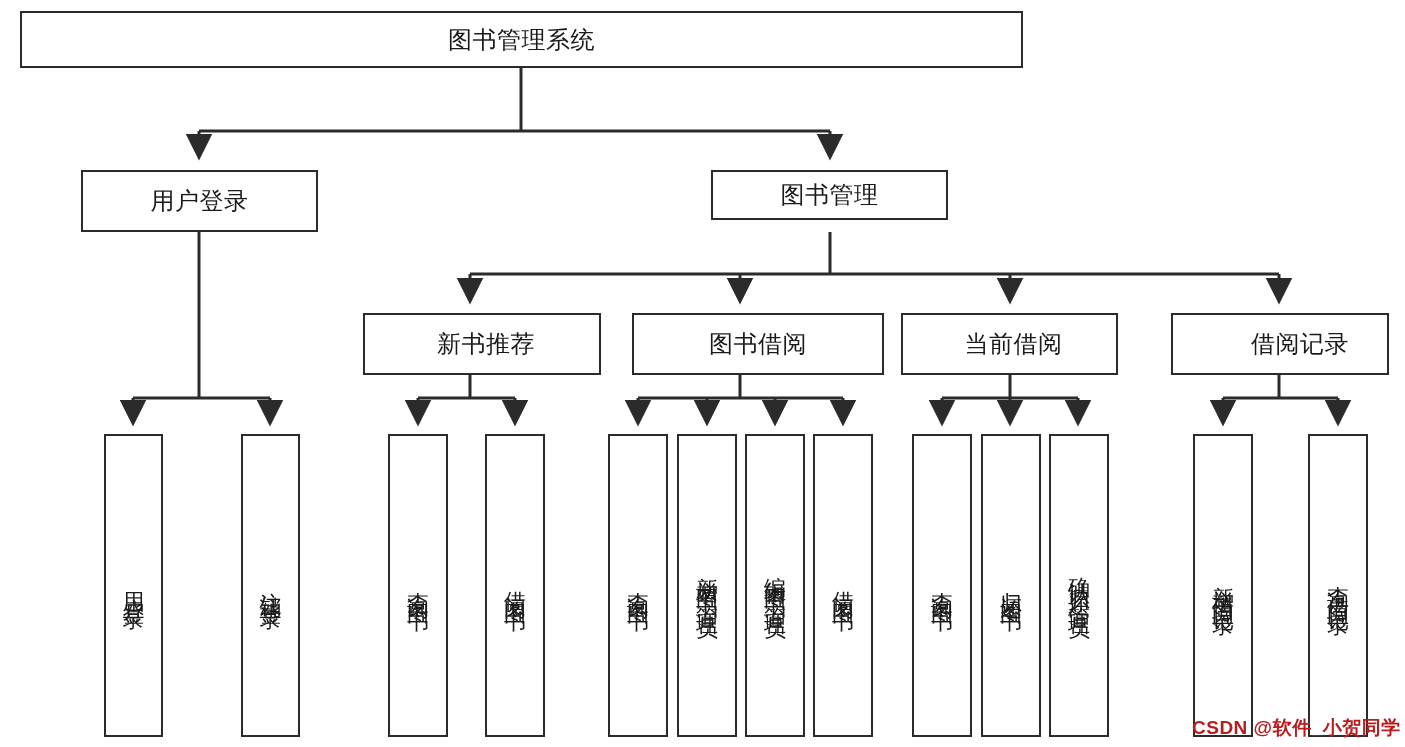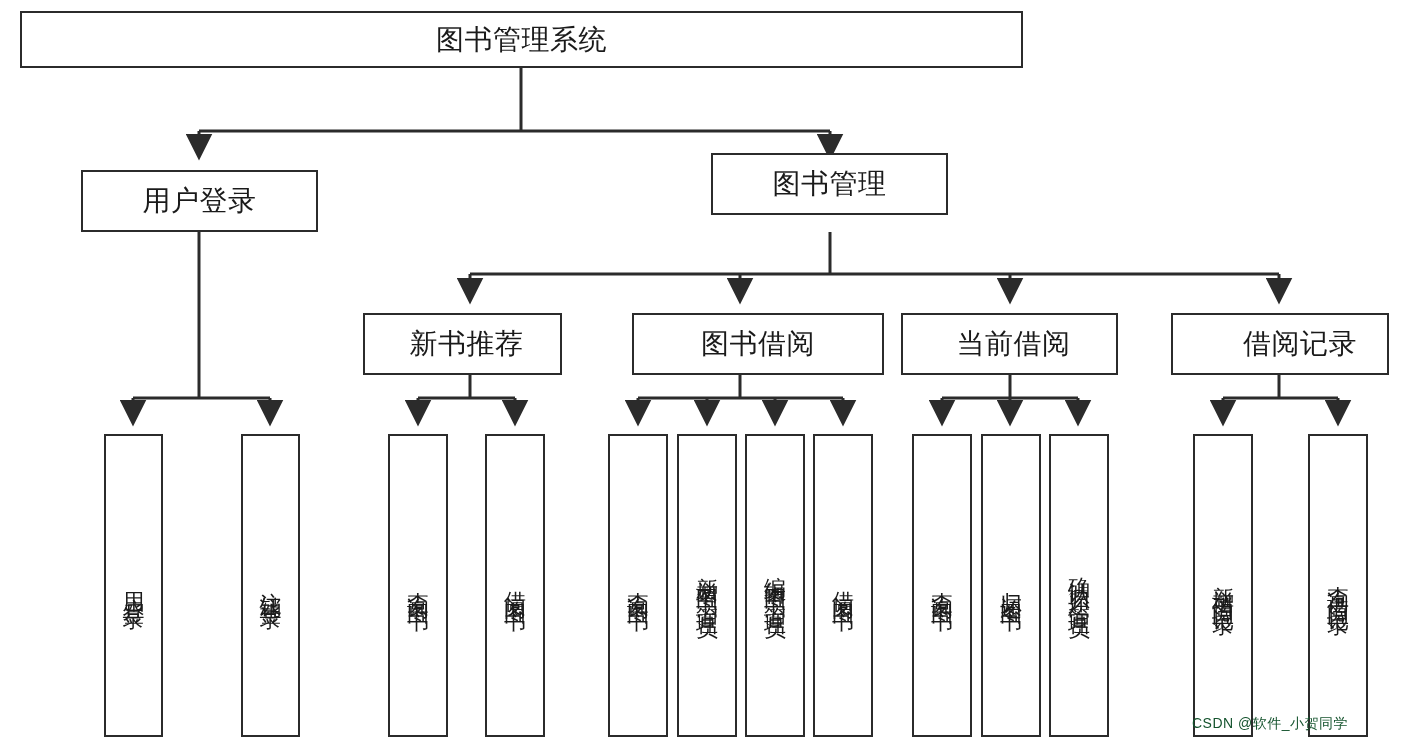--- a/index.html
+++ b/index.html
@@ -29,39 +29,40 @@
     position: absolute;
     box-sizing: border-box;
     border: 2.5px solid #2b2b2b;
     background: #ffffff;
     display: flex;
     align-items: center;
     justify-content: center;
     color: #1a1a1a;
   }
   .node.horiz {
-    font-size: 28px;
+    font-size: 24px;
     letter-spacing: 0.5px;
   }
   .node.vert {
     font-size: 22px;
   }
   .node.vert .vtext {
     writing-mode: vertical-rl;
     text-orientation: upright;
     letter-spacing: 6px;
     line-height: 1;
     white-space: nowrap;
   }
   .watermark {
     position: absolute;
-    font-size: 14px;
-    color: #14532d;
+    font-size: 19px;
+    color: #b91c1c;
     white-space: nowrap;
     letter-spacing: 0.5px;
+    font-weight: bold;
   }
 </style>
 </head>
 <body>
 
 <div id="canvas">
 
   <svg id="wires" viewBox="0 0 1405 747">
     <defs>
       <marker id="arrow" viewBox="0 0 12 12" refX="10" refY="6" markerWidth="9" markerHeight="9" orient="auto-start-reverse">
@@ -112,25 +113,25 @@
     </g>
   </svg>
 
   <div class="node horiz" style="left:20px; top:11px; width:1003px; height:57px;">
     <span>图书管理系统</span>
   </div>
 
   <div class="node horiz" style="left:81px; top:170px; width:237px; height:62px;">
     <span>用户登录</span>
   </div>
-  <div class="node horiz" style="left:711px; top:153px; width:237px; height:62px;">
+  <div class="node horiz" style="left:711px; top:170px; width:237px; height:50px;">
     <span>图书管理</span>
   </div>
 
-  <div class="node horiz" style="left:363px; top:313px; width:199px; height:62px;padding-left:8px;">
+  <div class="node horiz" style="left:363px; top:313px; width:238px; height:62px;padding-left:8px;">
     <span>新书推荐</span>
   </div>
   <div class="node horiz" style="left:632px; top:313px; width:252px; height:62px;">
     <span>图书借阅</span>
   </div>
   <div class="node horiz" style="left:901px; top:313px; width:217px; height:62px;padding-left:8px;">
     <span>当前借阅</span>
   </div>
   <div class="node horiz" style="left:1171px; top:313px; width:218px; height:62px;padding-left:40px;">
     <span>借阅记录</span>

